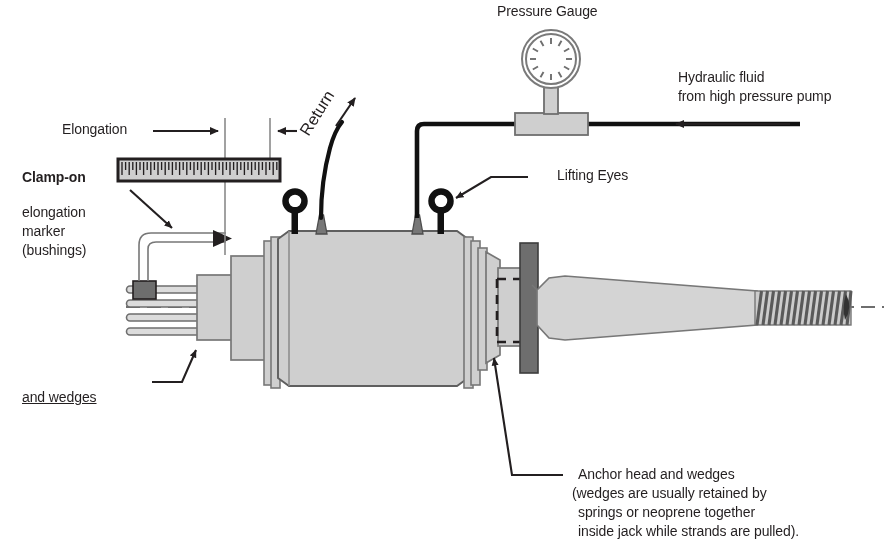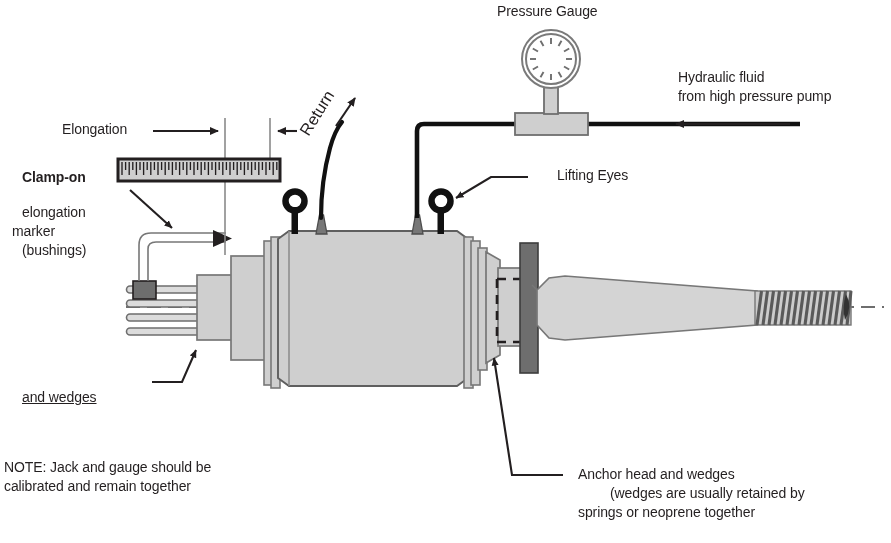--- a/index.html
+++ b/index.html
@@ -283,25 +283,24 @@
 
   <div class="lbl" style="left:497px; top:2px;">Pressure Gauge</div>
 
   <div class="lbl" style="left:678px; top:87px;">from high pressure pump</div>
   <div class="lbl" style="left:678px; top:68px;">Hydraulic fluid</div>
 
   <div class="lbl" style="left:521px; top:166px;margin-left:36px;">Lifting Eyes</div>
 
   <div class="lbl" style="left:22px; top:168px;font-weight:bold;">Clamp-on</div>
   <div class="lbl" style="left:22px; top:203px;">elongation</div>
-  <div class="lbl" style="left:12px; top:222px;">marker</div>
+  <div class="lbl" style="left:22px; top:222px;">marker</div>
   <div class="lbl" style="left:22px; top:241px;">(bushings)</div>
 
   <div class="lbl" style="left:22px; top:388px;text-decoration:underline;">and wedges</div>
 
-  <div class="lbl" style="left:4px; top:458px;">NOTE: Jack and gauge should be</div>
-  <div class="lbl" style="left:4px; top:477px;">calibrated and remain together</div>
 
   <div class="lbl" style="left:578px; top:465px;">Anchor head and wedges</div>
-  <div class="lbl" style="left:610px; top:484px;">(wedges are usually retained by</div>
+  <div class="lbl" style="left:572px; top:484px;">(wedges are usually retained by</div>
   <div class="lbl" style="left:578px; top:503px;">springs or neoprene together</div>
+  <div class="lbl" style="left:578px; top:522px;">inside jack while strands are pulled).</div>
 
 </div>
 
 </body></html>

